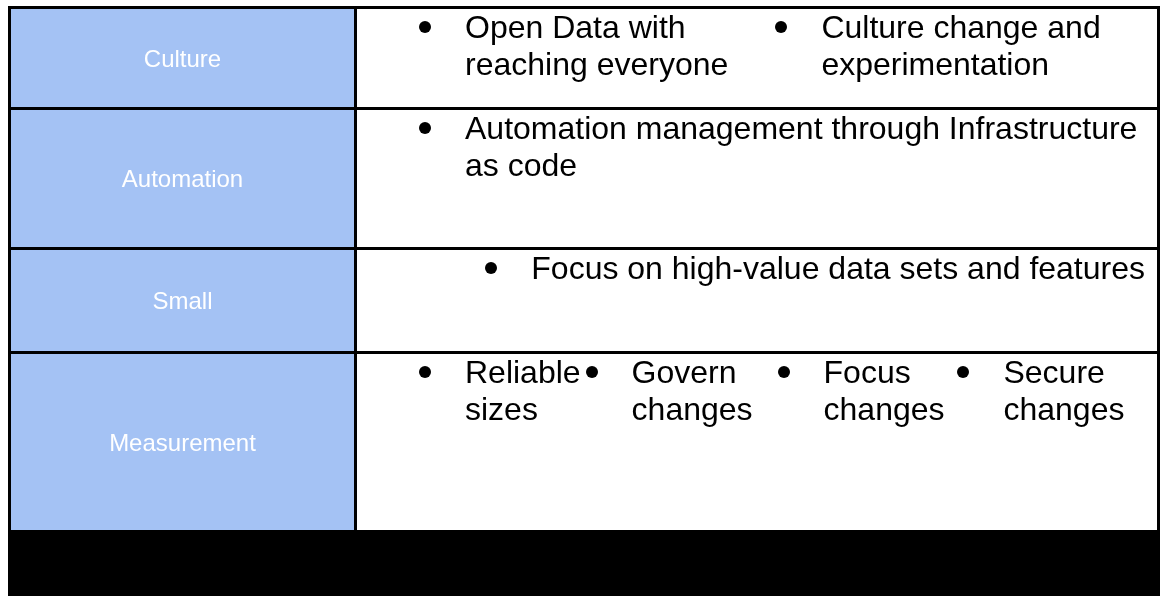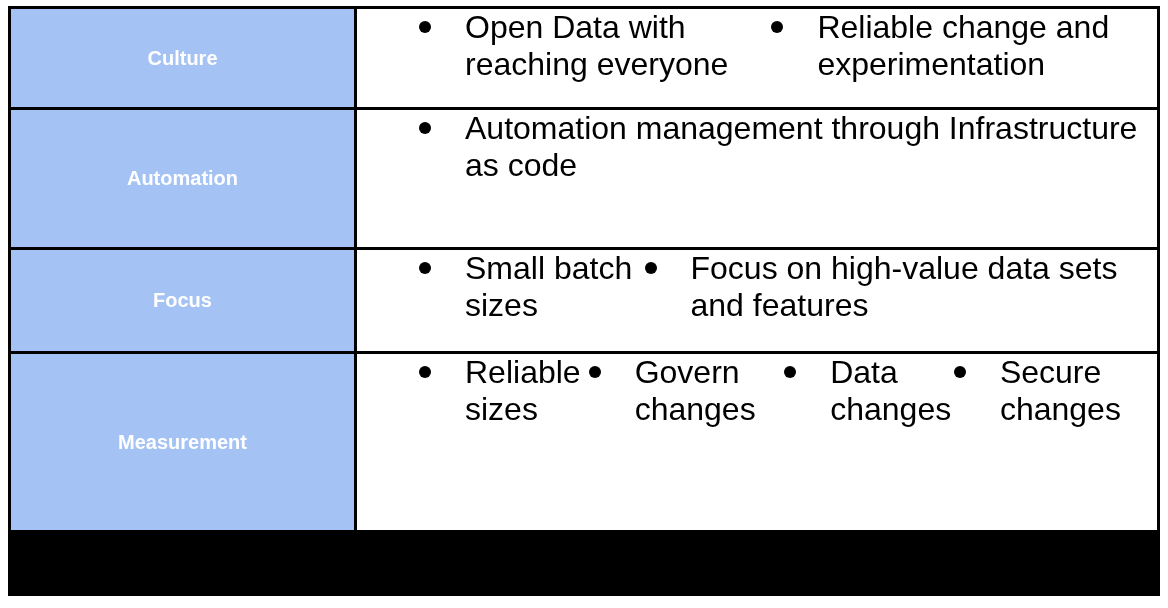--- a/index.html
+++ b/index.html
@@ -31,22 +31,22 @@
   }
   .cat-cell {
     background: var(--cat-bg, #a4c2f4);
     display: flex;
     align-items: center;
     justify-content: center;
     overflow: hidden;
   }
   .cat-label {
     color: var(--cat-text, #ffffff);
-    font-size: 20px;
-    font-weight: bold;
+    font-size: 24px;
+    font-weight: normal;
     line-height: 37px;
     white-space: nowrap;
   }
   .list-cell {
     background: #ffffff;
     display: flex;
     flex-direction: row;
     justify-content: flex-end;
     padding: 0 12px 0 60px;
     overflow: hidden;
@@ -87,47 +87,41 @@
     <span class="bullet-marker">
           <span class="dot"></span>
         </span>
     <span class="bullet-text">Open Data with reaching everyone</span>
   </div>
 
   <div class="bullet-item">
     <span class="bullet-marker">
           <span class="dot"></span>
         </span>
-    <span class="bullet-text">Reliable change and experimentation</span>
+    <span class="bullet-text">Culture change and experimentation</span>
   </div>
 </div>
 
   <div class="cat-cell">
     <span class="cat-label">Automation</span>
   </div>
   <div class="list-cell">
 
   <div class="bullet-item">
     <span class="bullet-marker">
           <span class="dot"></span>
         </span>
     <span class="bullet-text">Automation management through Infrastructure as code</span>
   </div>
 </div>
 
   <div class="cat-cell">
-    <span class="cat-label">Focus</span>
+    <span class="cat-label">Small</span>
   </div>
   <div class="list-cell">
-  <div class="bullet-item">
-    <span class="bullet-marker">
-          <span class="dot"></span>
-        </span>
-    <span class="bullet-text">Small batch sizes</span>
-  </div>
 
   <div class="bullet-item">
     <span class="bullet-marker">
           <span class="dot"></span>
         </span>
     <span class="bullet-text">Focus on high-value data sets and features</span>
   </div>
 </div>
 
   <div class="cat-cell">
@@ -145,21 +139,21 @@
     <span class="bullet-marker">
           <span class="dot"></span>
         </span>
     <span class="bullet-text">Govern changes</span>
   </div>
 
   <div class="bullet-item">
     <span class="bullet-marker">
           <span class="dot"></span>
         </span>
-    <span class="bullet-text">Data changes</span>
+    <span class="bullet-text">Focus changes</span>
   </div>
 
   <div class="bullet-item">
     <span class="bullet-marker">
           <span class="dot"></span>
         </span>
     <span class="bullet-text">Secure changes</span>
   </div>
 </div>
 

